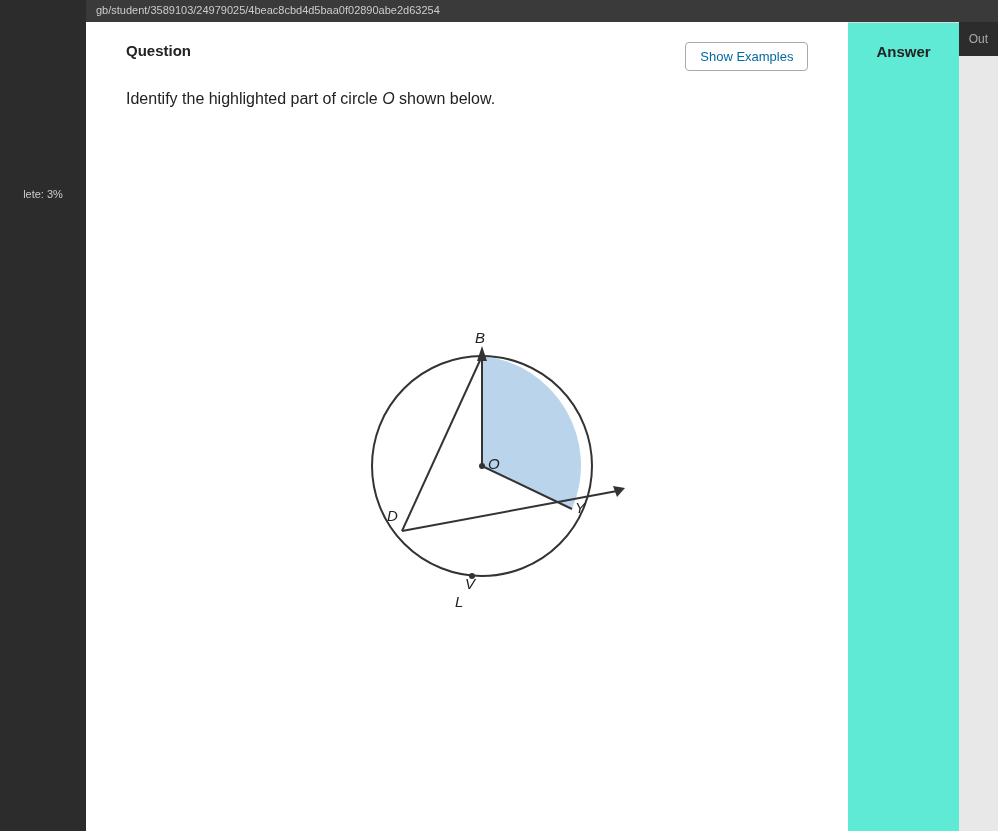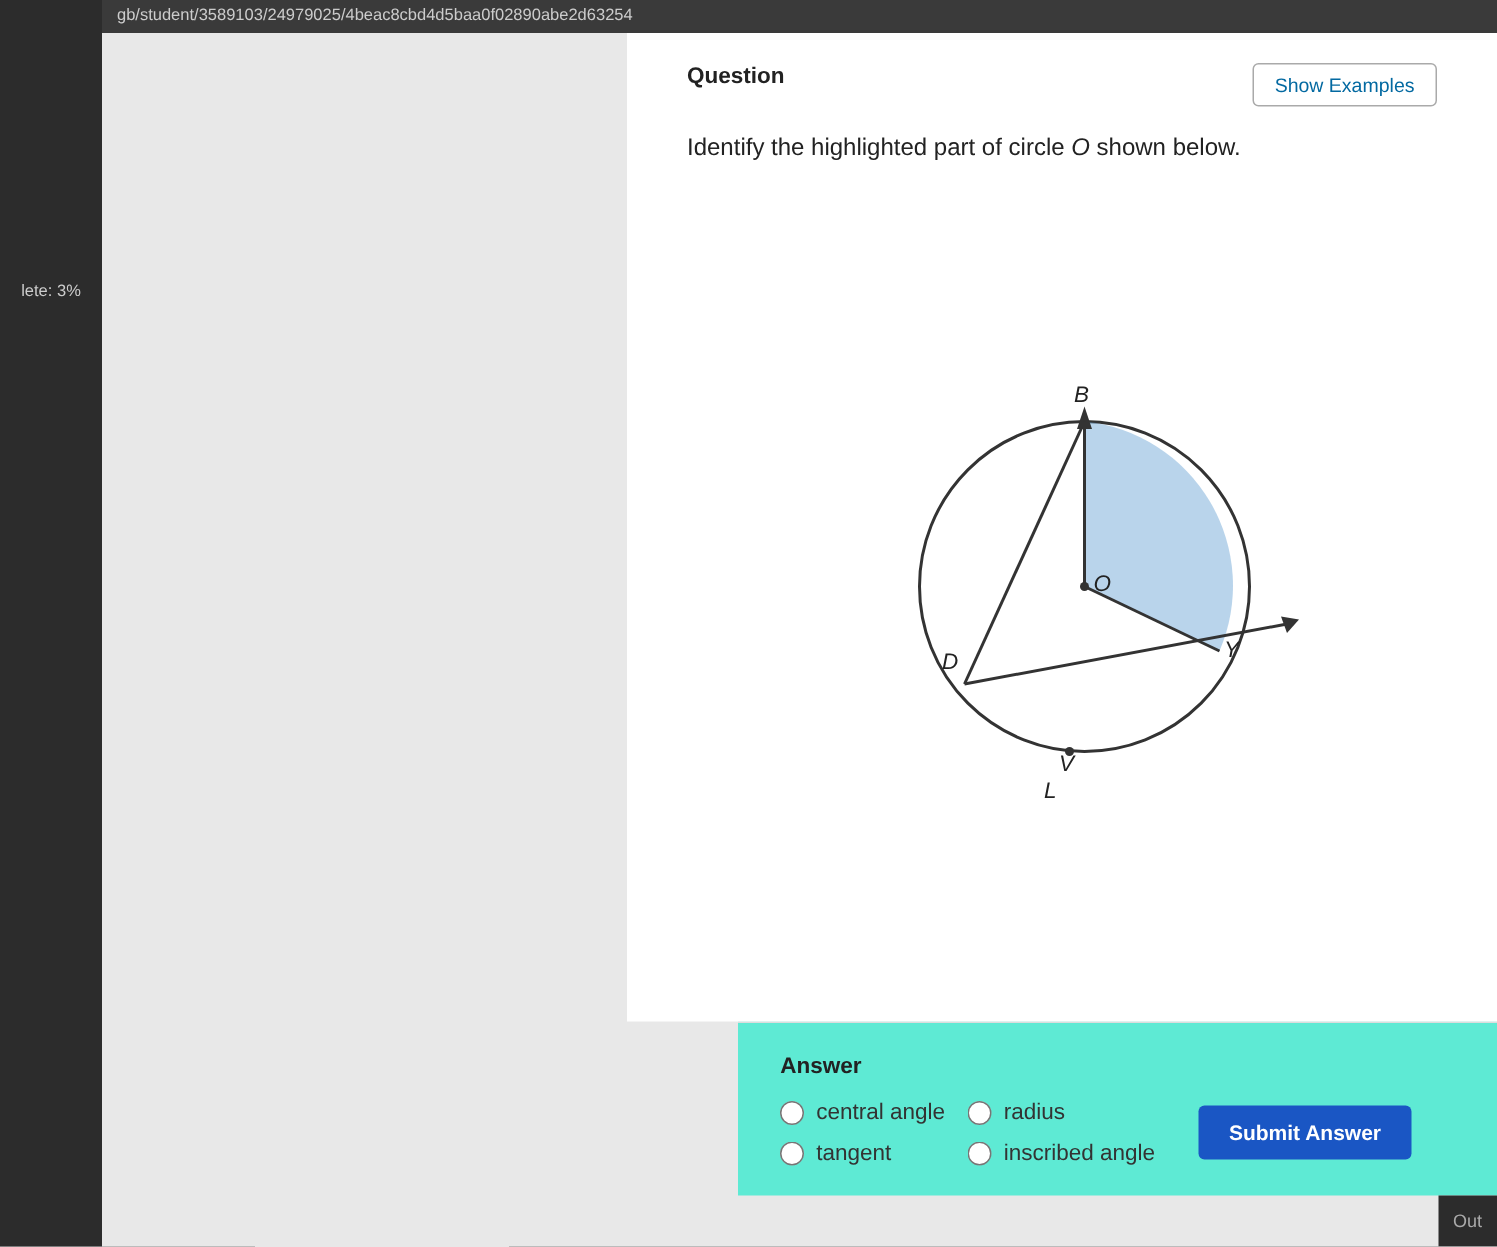--- a/index.html
+++ b/index.html
@@ -7,21 +7,21 @@
       font-family: Arial, sans-serif;
       background: #4a4a4a;
       width: 998px;
       height: 831px;
       overflow: hidden;
       display: flex;
       align-items: stretch;
     }
 
     .sidebar {
-      width: 68px;
+      width: 86px;
       background: #2c2c2c;
       display: flex;
       flex-direction: column;
       align-items: center;
       padding-top: 8px;
     }
 
     .sidebar-progress {
       color: #ccc;
       font-size: 11px;
@@ -42,22 +42,21 @@
       color: #ccc;
       font-size: 11px;
       padding: 4px 10px;
       height: 22px;
     }
 
     .page-area {
       flex: 1;
       background: #e8e8e8;
       display: flex;
-      flex-direction: column;
-      align-items: flex-end;
+      flex-direction: row;
     }
 
     .question-container {
       background: #fff;
       margin: 0;
       flex: 1;
       padding: 20px 40px 30px 40px;
       position: relative;
       display: flex;
       flex-direction: column;
@@ -225,43 +224,19 @@
 
           <circle cx="265" cy="185" r="3" fill="#333"></circle>
 
           <circle cx="255" cy="295" r="3" fill="#333"></circle>
         </svg>
       </div>
     </div>
 
     <div class="answer-section">
       <div class="answer-label">Answer</div>
-      <div class="answer-options">
-
-        <label class="option">
-          <input type="radio" name="answer" value="central_angle" style="">
-          <span>central angle</span>
-        </label>
-
-        <label class="option">
-          <input type="radio" name="answer" value="radius" style="">
-          <span>radius</span>
-        </label>
-
-        <button class="submit-btn">Submit Answer</button>
-
-        <label class="option">
-          <input type="radio" name="answer" value="tangent" style="">
-          <span>tangent</span>
-        </label>
-
-        <label class="option">
-          <input type="radio" name="answer" value="inscribed_angle" style="">
-          <span>inscribed angle</span>
-        </label>
-      </div>
     </div>
 
     <div class="bottom-bar">
       <span>Out</span>
     </div>
   </div>
 </div>
 
 </body></html>

